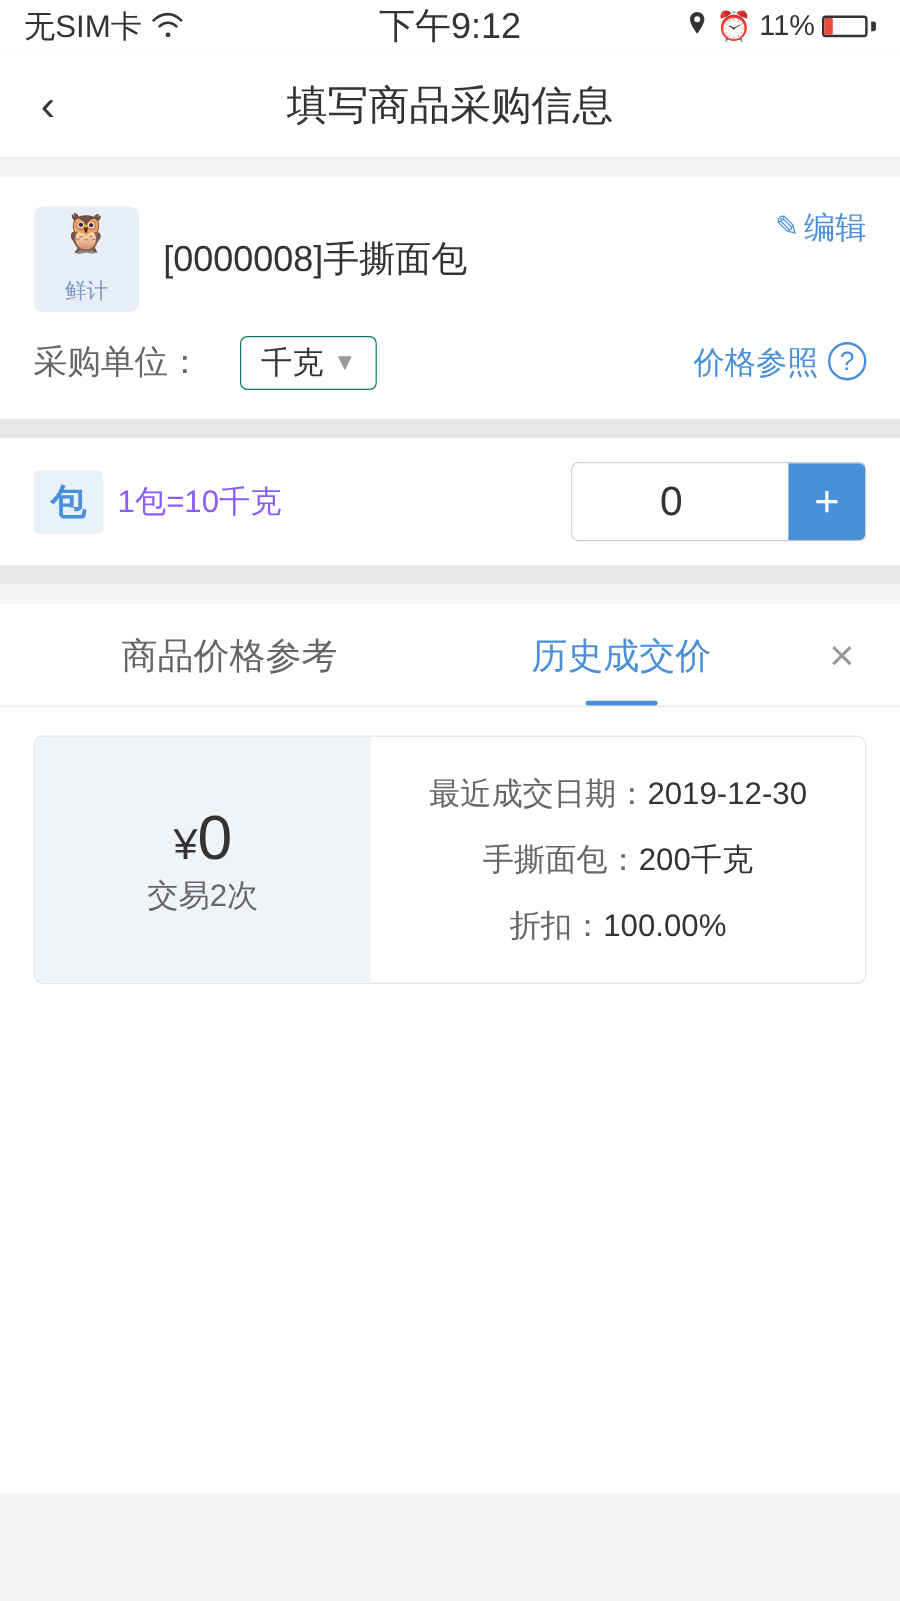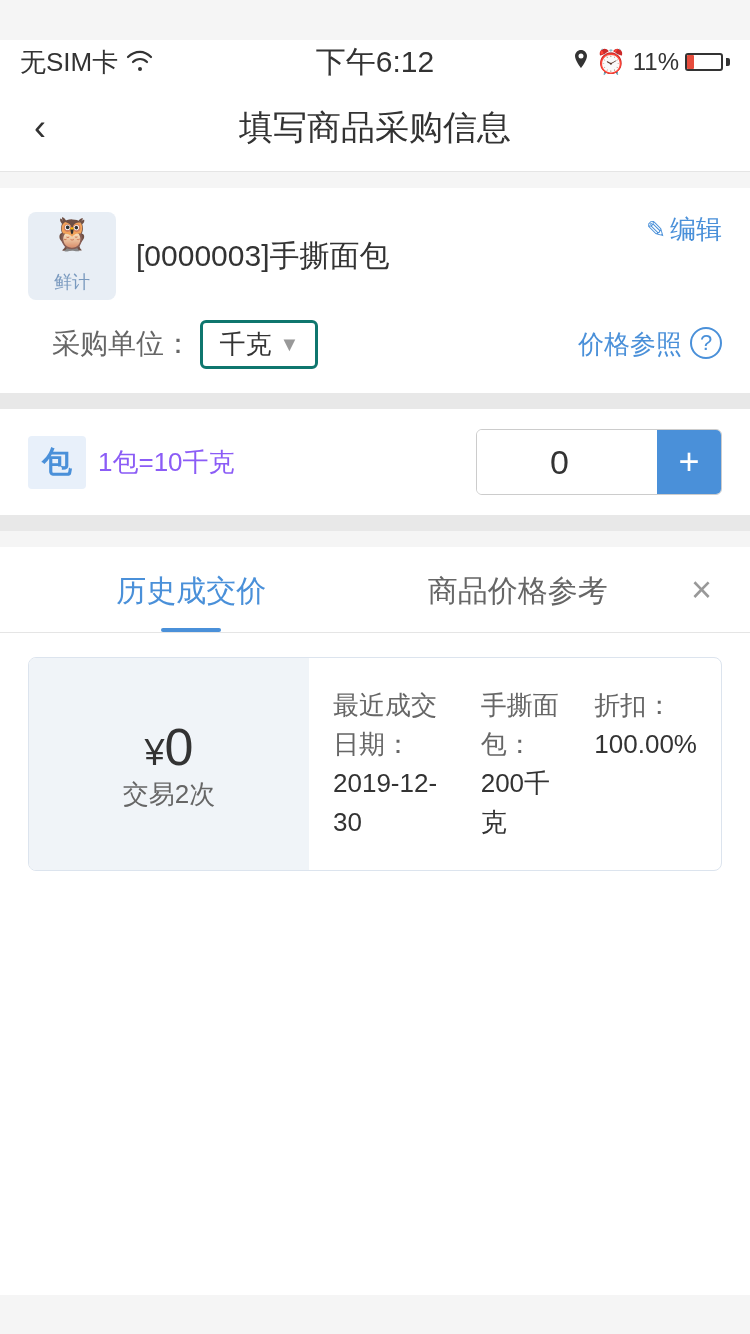--- a/index.html
+++ b/index.html
@@ -15,21 +15,20 @@
     
     .status-bar {
       width: 750px;
       height: 44px;
       background: #fff;
       display: flex;
       align-items: center;
       justify-content: space-between;
       padding: 0 20px;
       font-size: 28px;
-      margin-top: 40px;
     }
     .status-left {
       display: flex;
       align-items: center;
       gap: 8px;
       font-size: 26px;
       color: #333;
     }
     .status-center {
       font-size: 30px;
@@ -152,32 +151,31 @@
       font-size: 24px;
     }
     .product-unit-row {
       display: flex;
       align-items: center;
       justify-content: space-between;
     }
     .unit-label {
       font-size: 28px;
       color: #666;
-      margin-left: 24px;
     }
     .unit-select {
       display: inline-flex;
       align-items: center;
-      border: 3px solid #0f766e;
+      border: 1px solid #0f766e;
       border-radius: 6px;
       padding: 4px 16px;
       font-size: 26px;
       color: #333;
       background: #fff;
-      margin-left: 4px;
+      margin-left: 28px;
       gap: 8px;
     }
     .unit-arrow {
       font-size: 20px;
       color: #999;
     }
     .price-ref-btn {
       color: #4a90d9;
       font-size: 26px;
       display: flex;
@@ -325,22 +323,23 @@
     }
     .history-trades {
       font-size: 26px;
       color: #666;
       margin-top: 0;
     }
     .history-right {
       flex: 1;
       padding: 28px 24px;
       display: flex;
-      flex-direction: row;
-      gap: 28px;
+      flex-direction: column;
+      gap: 16px;
+      align-items: center;
     }
     .history-detail-row {
       font-size: 26px;
       color: #333;
       line-height: 1.5;
     }
     .history-detail-label {
       color: #666;
     }
 
@@ -358,21 +357,21 @@
   <div class="status-left">
     <span>无SIM卡</span>
     <span>
       <svg width="28" height="22" viewBox="0 0 28 22" fill="none">
         <path d="M14 18a2 2 0 1 1 0 4 2 2 0 0 1 0-4z" fill="#333"></path>
         <path d="M7 13c1.9-1.9 4.4-3 7-3s5.1 1.1 7 3" stroke="#333" stroke-width="2.2" stroke-linecap="round" fill="none"></path>
         <path d="M2 8c3.3-3.3 7.7-5.2 12-5.2S21.7 4.7 25 8" stroke="#333" stroke-width="2.2" stroke-linecap="round" fill="none"></path>
       </svg>
     </span>
   </div>
-  <div class="status-center">下午6:12</div>
+  <div class="status-center">下午9:12</div>
   <div class="status-right">
     <span>
       <svg width="20" height="22" viewBox="0 0 20 22" fill="#333">
           <path d="M10 2C6.7 2 4 4.7 4 8c0 4.5 6 12 6 12s6-7.5 6-12c0-3.3-2.7-6-6-6zm0 8.5a2.5 2.5 0 1 1 0-5 2.5 2.5 0 0 1 0 5z"></path>
         </svg>
     </span>
     <span>⏰</span>
     <span>11%</span>
     <span class="battery-icon">
       <div class="battery-body">
@@ -388,21 +387,21 @@
   <div class="nav-title">填写商品采购信息</div>
 </div>
 
 <div class="product-card">
   <div class="product-header">
     <div class="product-left">
       <div class="product-thumbnail">
         <div class="thumbnail-owl">🦉</div>
         <div class="thumbnail-label">鲜计</div>
       </div>
-      <div class="product-name">[0000003]手撕面包</div>
+      <div class="product-name">[0000008]手撕面包</div>
     </div>
     <div class="edit-btn">
       <span class="edit-icon">✎</span>
       <span>编辑</span>
     </div>
   </div>
   <div class="product-unit-row">
     <div>
       <span class="unit-label">采购单位：</span>
       <span class="unit-select">
@@ -427,22 +426,22 @@
   <div class="qty-input-group">
     <input class="qty-input" type="number" value="0" style="">
     <div class="qty-plus-btn">+</div>
   </div>
 </div>
 
 <div class="divider-gray"></div>
 
 <div class="tabs-panel">
   <div class="tabs-header">
+    <div class="tab-item">商品价格参考</div>
     <div class="tab-item active">历史成交价</div>
-    <div class="tab-item">商品价格参考</div>
     <div class="tab-close">×</div>
   </div>
 
   <div class="history-card">
     <div class="history-left">
       <div class="history-price">
         <span class="history-price-currency">¥</span><span>0</span>
       </div>
       <div class="history-trades">交易2次</div>
     </div>

